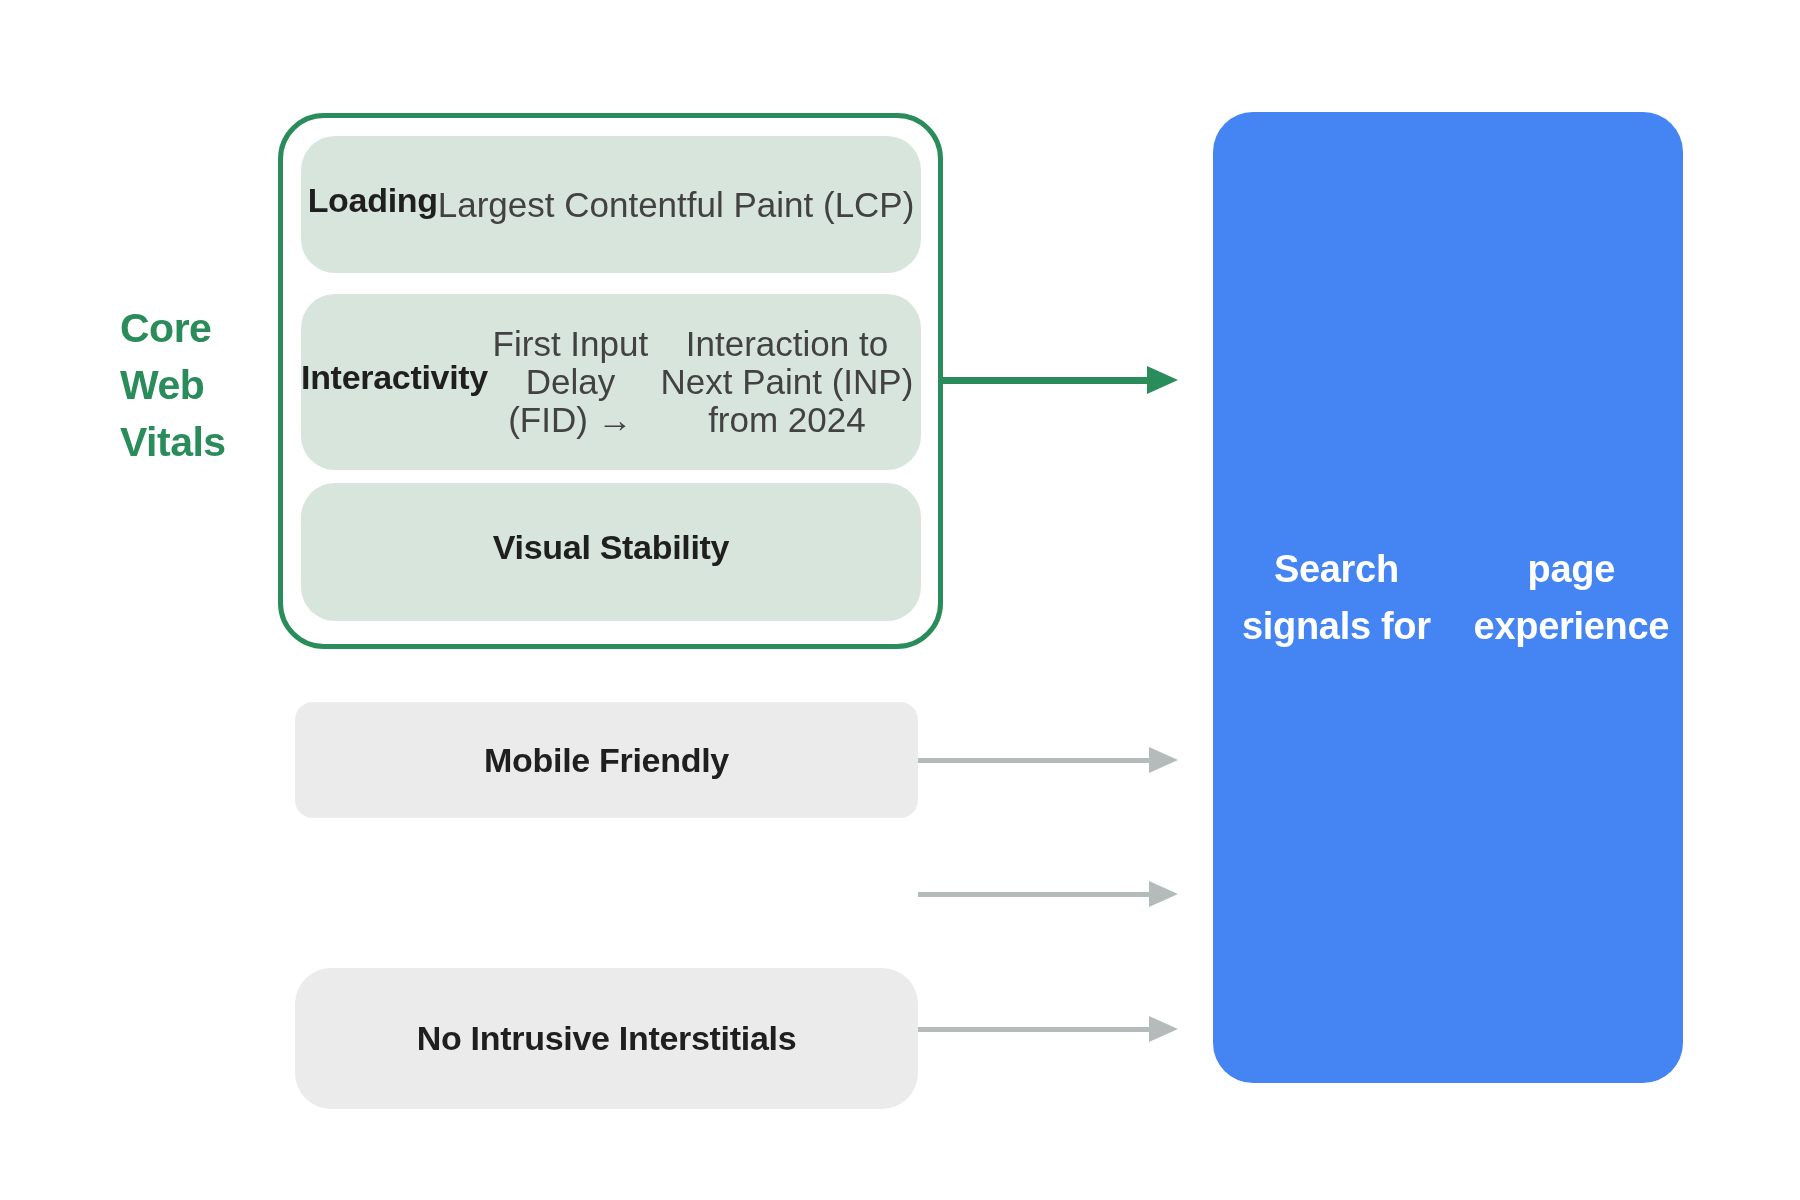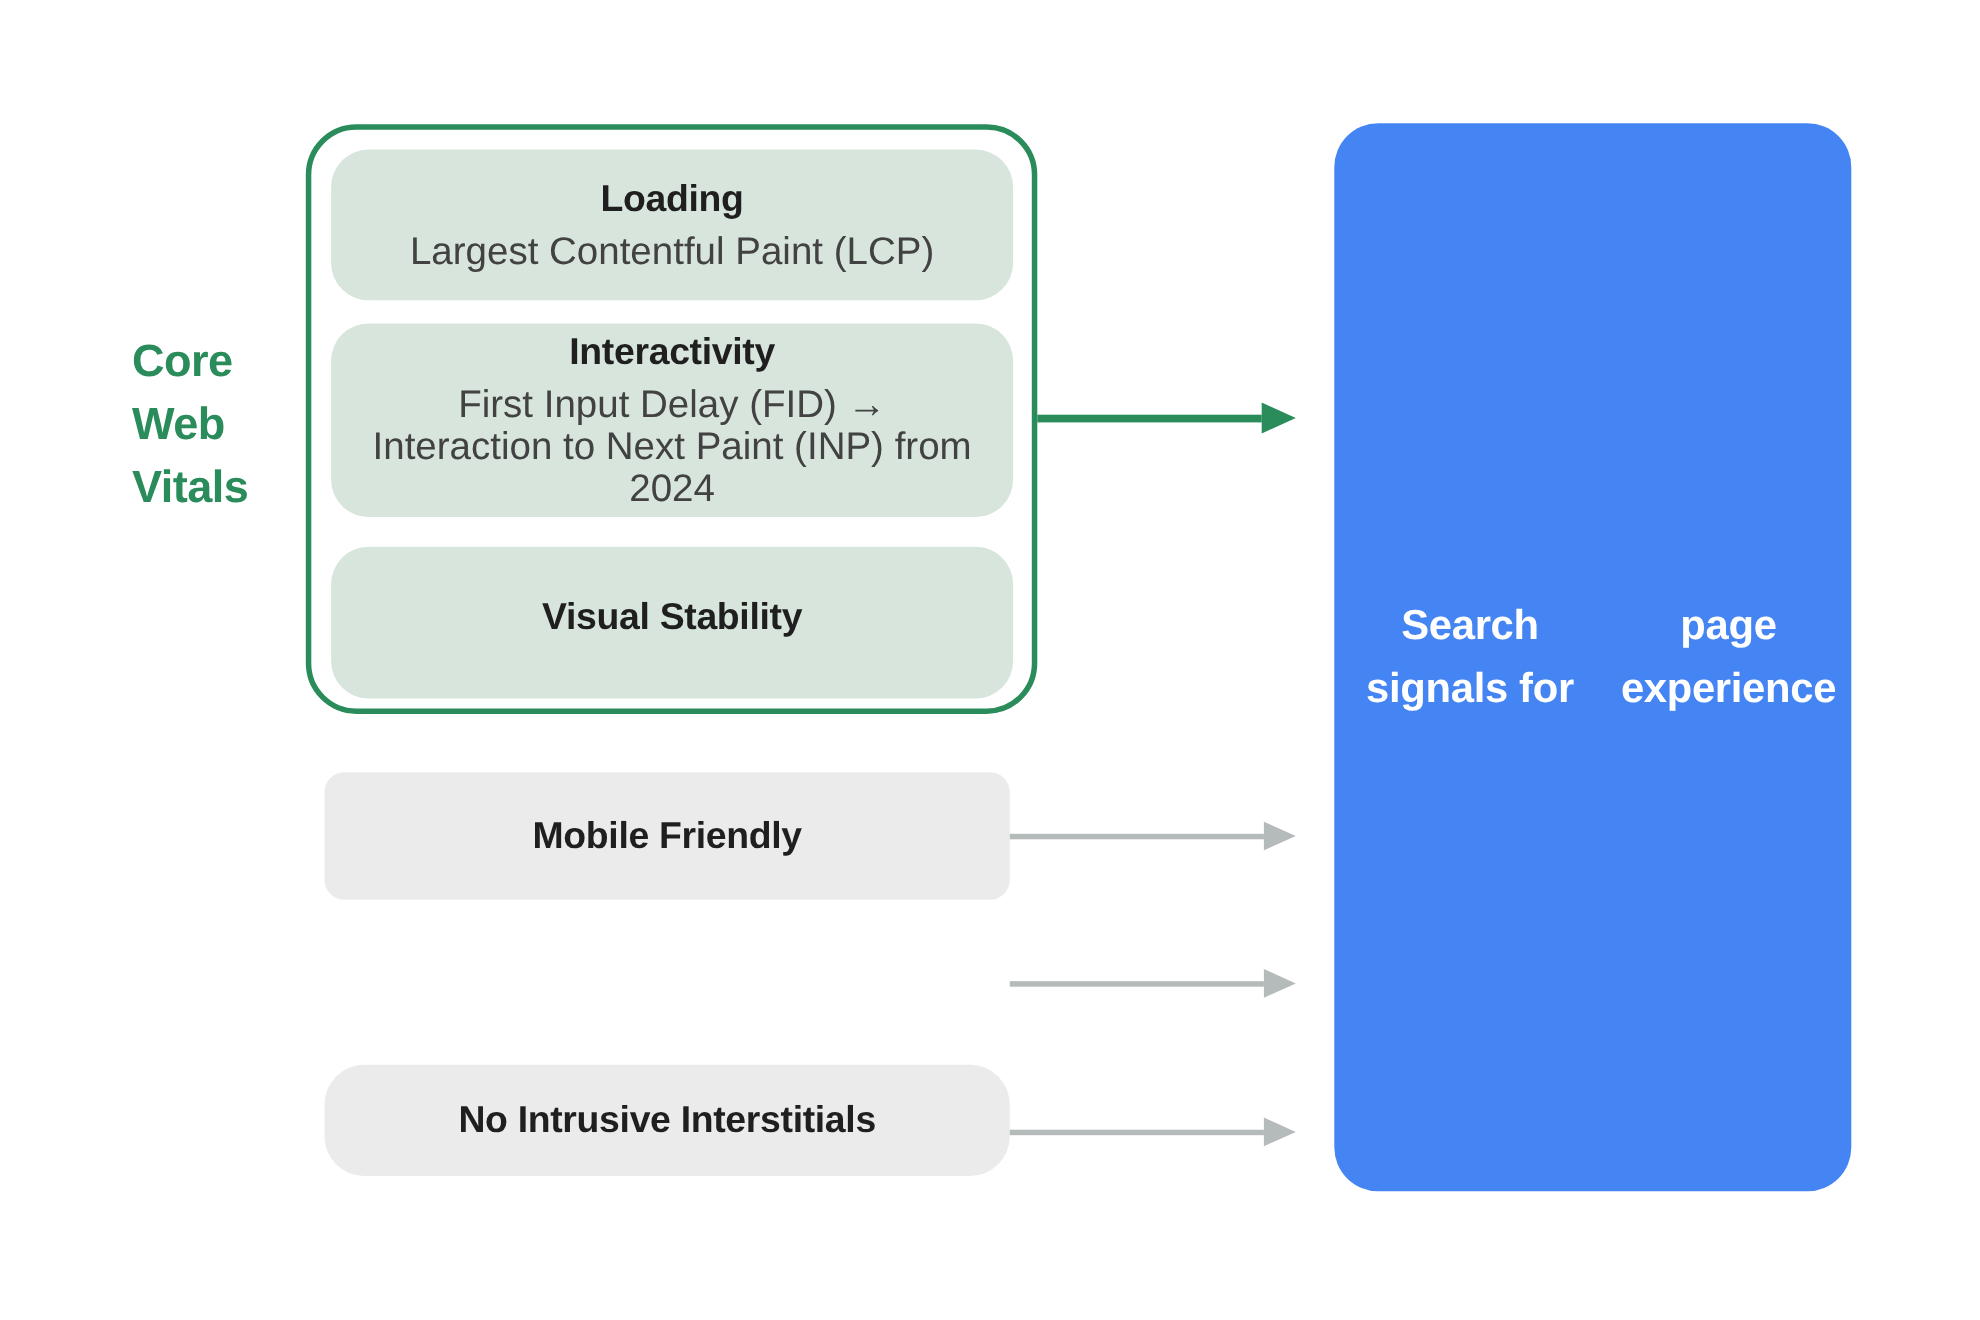--- a/index.html
+++ b/index.html
@@ -39,27 +39,27 @@
     position: absolute; left: 278px; top: 113px;
     width: 665px; height: 536px;
     border: 5px solid var(--green);
     border-radius: 46px;
     background: #ffffff;
   }
   .vital-card {
     position: absolute; left: 18px; width: 620px;
     background: var(--green_light);
     border-radius: 34px;
-    display: flex; flex-direction: column;
+    display: flex; flex-direction: row;
     align-items: center; justify-content: center;
     text-align: center;
   }
   .vital-card.loading       { top: 18px;  height: 137px; }
   .vital-card.interactivity { top: 176px; height: 176px; }
-  .vital-card.visual        { top: 379px; height: 138px; }
+  .vital-card.visual        { top: 365px; height: 138px; }
 
   .card-title {
     color: var(--text_dark);
     font-size: 34px; font-weight: bold;
     letter-spacing: -0.3px;
     margin-bottom: 9px;
   }
   .card-subtitle {
     color: var(--text_sub);
     font-size: 35px; font-weight: normal;
@@ -70,21 +70,21 @@
   .signal-card {
     position: absolute; left: 295px; width: 623px;
     background: var(--gray_card);
     border-radius: 36px;
     display: flex; align-items: center; justify-content: center;
     text-align: center;
   }
   .signal-card .card-title { margin-bottom: 0; }
   .signal-card.mobile   { top: 702px; height: 116px; border-radius: 18px; }
   .signal-card.https    { top: 837px; height: 116px; }
-  .signal-card.no-inter { top: 968px; height: 101px; }
+  .signal-card.no-inter { top: 968px; height: 141px; }
 
   
   .target-panel {
     position: absolute; left: 1213px; top: 112px;
     width: 470px; height: 971px;
     background: var(--blue);
     border-radius: 40px;
     display: flex; flex-direction: row;
     align-items: center; justify-content: center;
     text-align: center;

